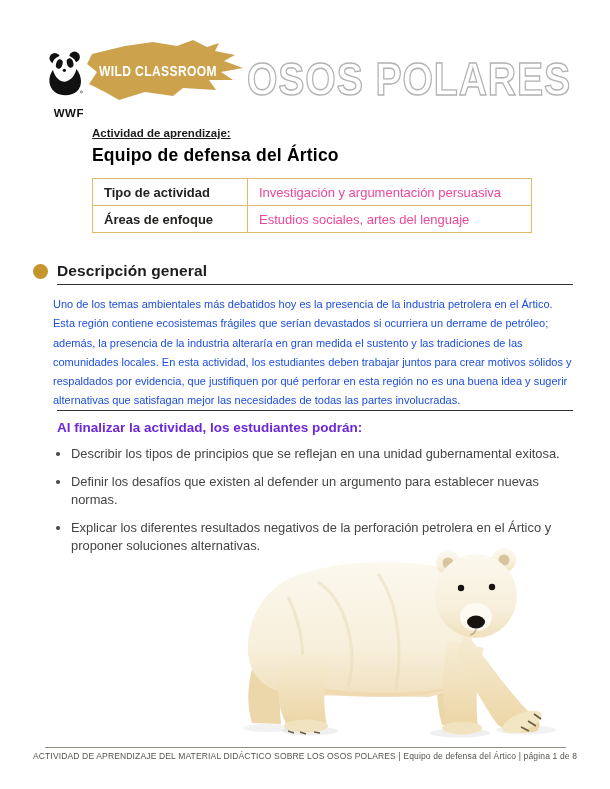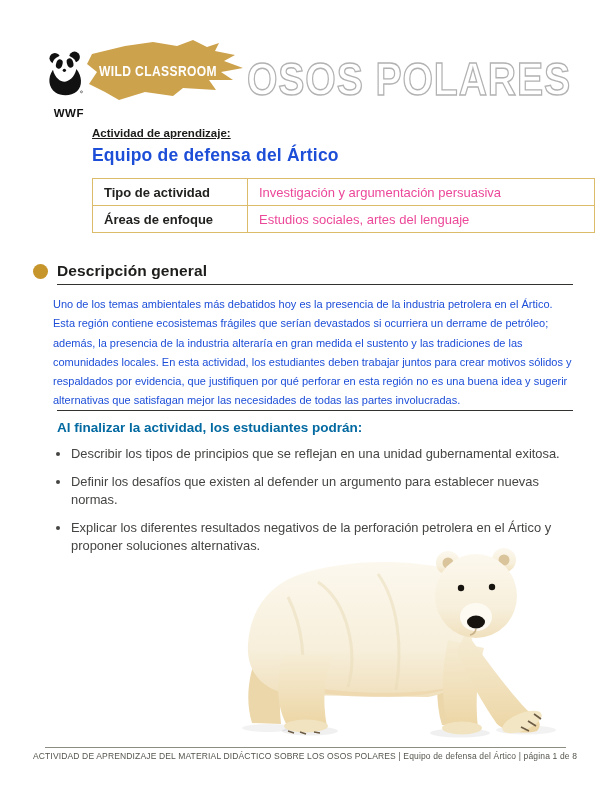--- a/index.html
+++ b/index.html
@@ -11,37 +11,37 @@
   .abs { position:absolute; }
 
   
   #wwf-logo { left:46px; top:50px; width:38px; height:68px; text-align:right; }
   #wwf-label { font-size:11.5px; font-weight:bold; color:#111; letter-spacing:0.5px; margin-top:1px; }
   #brush { left:85px; top:38px; width:160px; height:66px;text-align:right; }
   #doc-title-wrap { left:245px; top:48px; width:340px; height:62px; }
 
   
   #eyebrow { left:92px; top:127px; font-size:11.5px; font-weight:bold; color:#1c1c1a;text-decoration:underline; }
-  #activity-title { left:92px; top:145px; font-size:17.5px; font-weight:800; color:#1d4ed8; letter-spacing:0.2px; }
-  #info-table { left:92px; top:178px; border-collapse:collapse; width:503px; }
+  #activity-title { left:92px; top:145px; font-size:17.5px; font-weight:800; color:#000000; letter-spacing:0.2px; }
+  #info-table { left:92px; top:178px; border-collapse:collapse; width:440px; }
   #info-table td { border:1.6px solid #dcbc6b; font-size:13px; padding:4px 11px; height:18px; color:#ec4899; background:#fff; }
   #info-table td.lbl { font-weight:bold; color:#222220; width:132px; }
 
   
   .section-head { display:flex; align-items:center; gap:9px; }
   .sec-dot { width:15px; height:15px; border-radius:50%; background:#c6952b; flex:0 0 auto; }
   .sec-title { font-size:15.5px; font-weight:bold; color:#1d1d1b; letter-spacing:0.1px; }
   .sec-rule { border:none; border-top:1.6px solid #32322f; margin:4px 0 0 24px; }
 
   #sec-descripcion { left:33px; top:262px; width:540px; }
   #sec-descripcion .sec-body {
     margin:10px 0 0 20px; width:521px; font-size:11px; line-height:19.3px; color:#1d4ed8;
   }
   #sec-objetivo { left:33px; top:406px; width:540px; }
-  .sec-lead { margin:9px 0 0 24px; font-size:13.5px; font-weight:bold; color:#0369a1; }
+  .sec-lead { margin:9px 0 0 24px; font-size:13.5px; font-weight:bold; color:#6d28d9; }
   .sec-bullets { margin:10px 16px 0 22px; padding-left:16px; width:495px; }
   .sec-bullets li { font-size:12.9px; line-height:18.5px; color:#454543; margin-bottom:9px; }
 
   
   #bear { left:228px; top:542px; width:358px; height:200px; }
 
   
   #footer-rule { left:45px; top:747px; width:521px; border-top:1.1px solid #8d8d83; }
   #footer-text { left:0; top:751px; width:610px; text-align:center; font-size:8.5px; color:#55544c; letter-spacing:0.15px; }
 </style>

